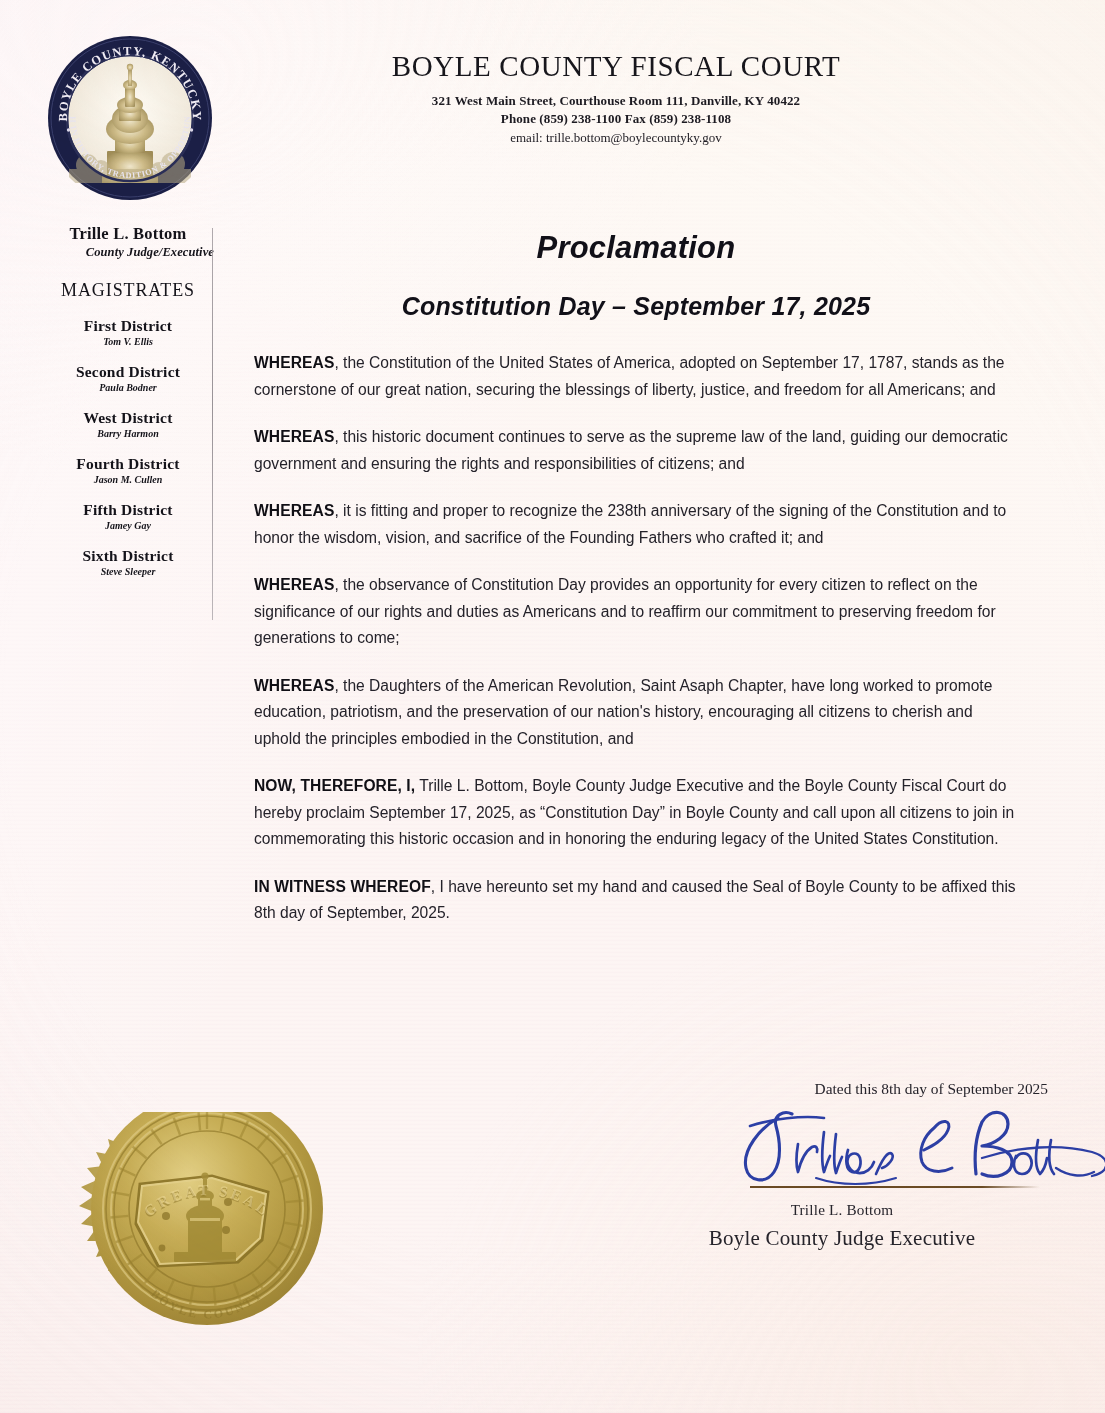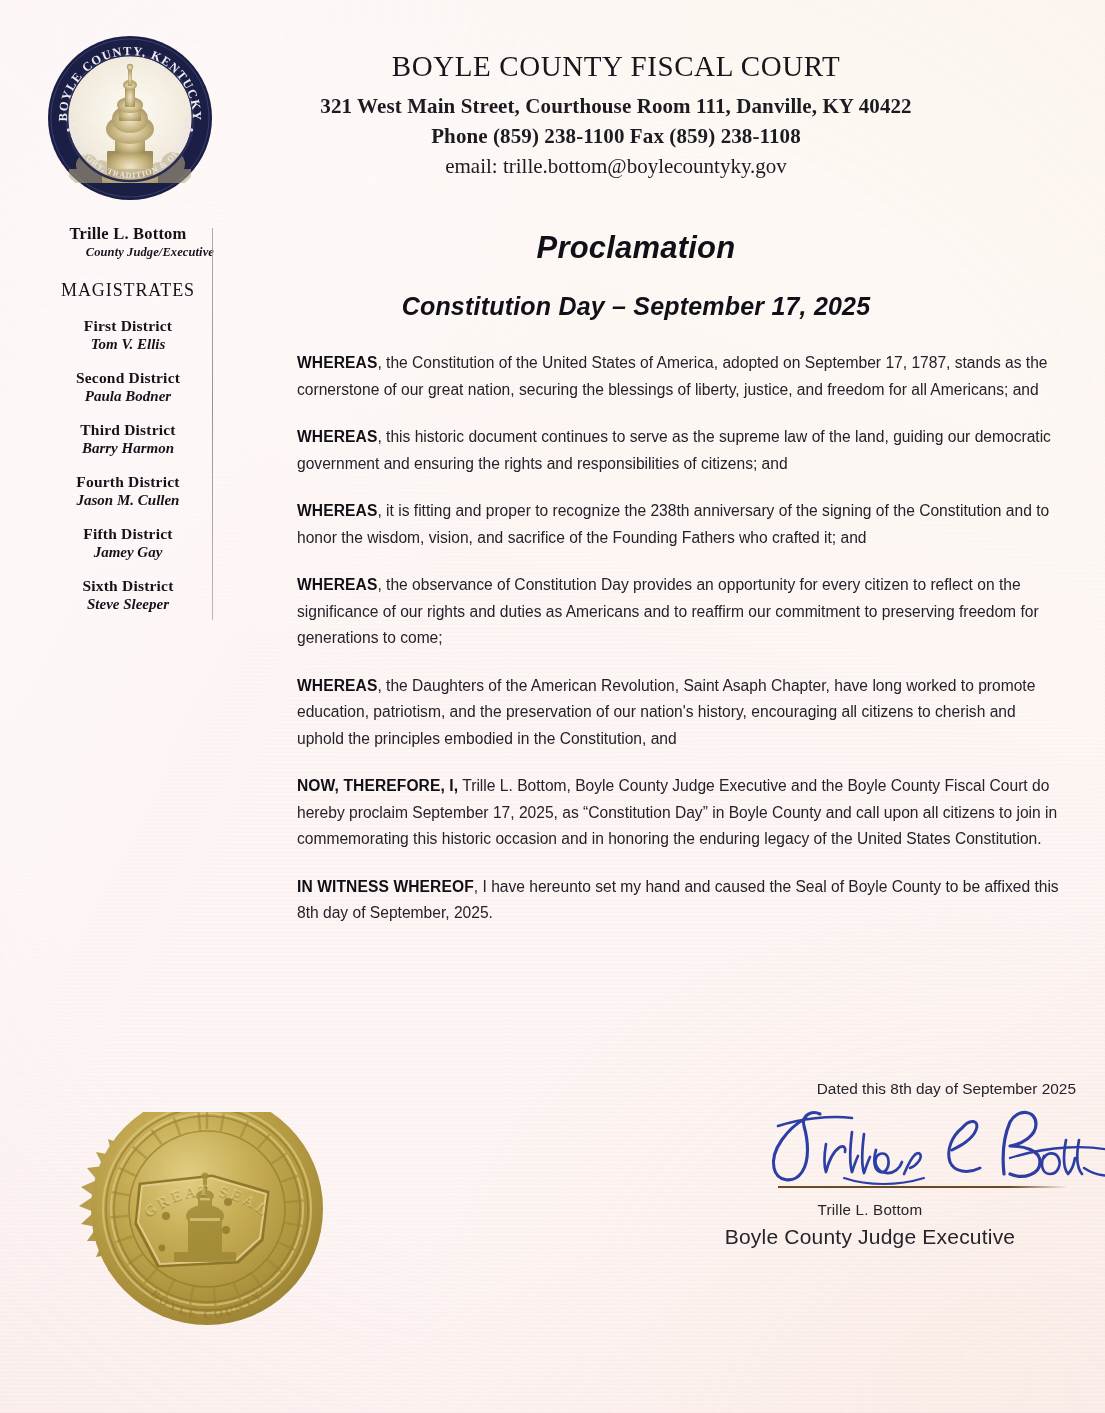--- a/index.html
+++ b/index.html
@@ -58,21 +58,21 @@
     font-family: "Liberation Serif", serif;
     font-size: 29px;
     letter-spacing: .6px;
     font-weight: 400;
     margin: 0 0 9px 0;
     white-space: nowrap;
   }
   .lh-line {
     font-family: "Liberation Serif", serif;
     font-weight: 700;
-    font-size: 21px;
+    font-size: 13px;
     line-height: 1.42;
     letter-spacing: .1px;
     color: #1d1b22;
     text-align: center;
   }
   .lh-line.email { font-weight: 400; letter-spacing: 0; }
 
   
   .sidebar {
     left: 42px; top: 224px;
@@ -106,21 +106,21 @@
   .sb-d-title {
     font-family: "Liberation Serif", serif;
     font-weight: 700;
     font-size: 15.5px;
     letter-spacing: .2px;
   }
   .sb-d-name {
     font-family: "Liberation Serif", serif;
     font-style: italic;
     font-weight: 700;
-    font-size: 15px;
+    font-size: 10px;
     margin-top: 1px;
   }
   .sb-divider {
     left: 212px; top: 228px;
     width: 1px; height: 392px;
     background: linear-gradient(180deg,#a8a2a6 0%, #8e888d 45%, #b5afb3 100%);
     opacity: .9;
   }
 
   
@@ -137,31 +137,30 @@
   .doc-title .t2 { font-size: 25px; letter-spacing: .2px; margin-top: 26px; }
 
   .body {
     left: 254px; top: 350px;
     width: 768px;
     font-family: "Liberation Sans", sans-serif;
     font-size: 15.6px;
     line-height: 26.5px;
     color: #24222a;
     text-align: left;
-    margin-left: 43px;
   }
   .para { margin: 0 0 21px 0; }
   .para b { font-weight: 700; color: #100f15; letter-spacing: .1px; }
 
   
   .sig-block {
-    left: 660px; top: 1080px;
+    left: 632px; top: 1080px;
     width: 420px;
     text-align: center;
-    font-family: Liberation Sans, sans-serif;
+    font-family: Liberation Serif, serif;
     color: #26242c;
   }
   .sig-dated {
     font-size: 15.4px;
     text-align: right;
     padding-right: 4px;
     margin-bottom: 6px;
   }
   .sig-canvas {
     position: relative;
@@ -272,21 +271,21 @@
 
     <div class="sb-district">
       <div class="sb-d-title">First District</div>
       <div class="sb-d-name">Tom V. Ellis</div>
     </div>
     <div class="sb-district">
       <div class="sb-d-title">Second District</div>
       <div class="sb-d-name">Paula Bodner</div>
     </div>
     <div class="sb-district">
-      <div class="sb-d-title">Third District</div>
+      <div class="sb-d-title">West District</div>
       <div class="sb-d-name">Barry Harmon</div>
     </div>
     <div class="sb-district">
       <div class="sb-d-title">Fourth District</div>
       <div class="sb-d-name">Jason M. Cullen</div>
     </div>
     <div class="sb-district">
       <div class="sb-d-title">Fifth District</div>
       <div class="sb-d-name">Jamey Gay</div>
     </div>

